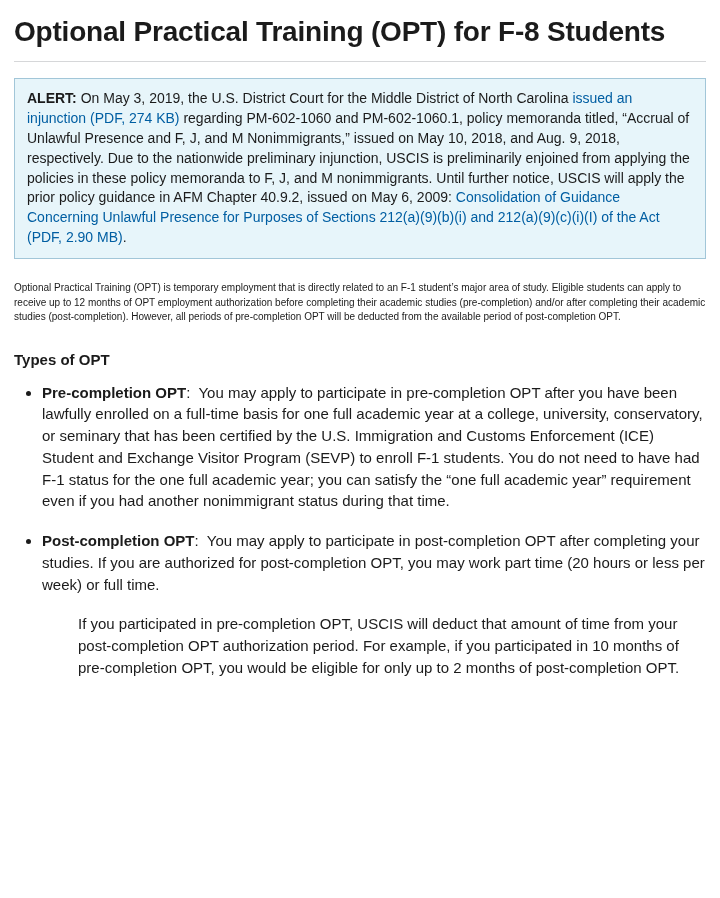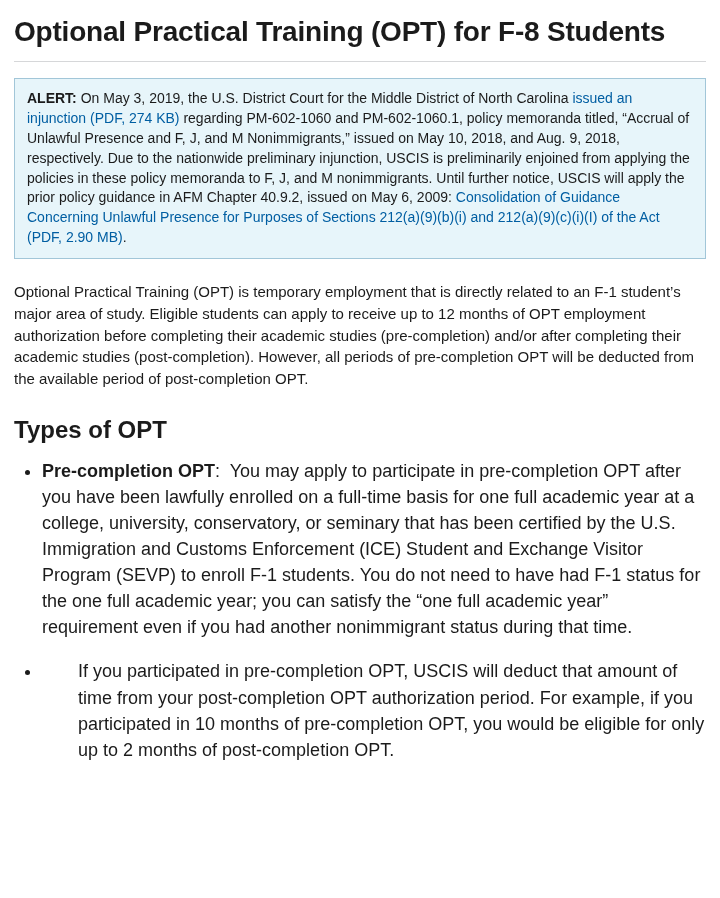--- a/index.html
+++ b/index.html
@@ -36,36 +36,36 @@
     border:1px solid var(--c-alert-border);
     padding:10px 12px;
     margin:0 0 22px 0;
   }
   .alert-box p{
     margin:0;
     font-size:14px;
     line-height:1.42;
   }
   p.body-text{
-    font-size:15px;
+    font-size:10px;
     line-height:1.45;
     margin:0 0 20px 0;
   }
   h2.section-heading{
-    font-size:24px;
+    font-size:15px;
     font-weight:700;
     color:var(--c-heading);
     margin:26px 0 14px 0;
   }
   ul.bullet-list{
     margin:0 0 20px 0;
     padding-left:28px;
   }
   ul.bullet-list li{
-    font-size:18px;
+    font-size:15px;
     line-height:1.45;
   }
   ul.types-list li{margin-bottom:18px;}
   ul.types-list li:last-child{margin-bottom:0;}
   li p.li-main{margin:0;}
   li p.li-sub{
     margin:18px 0 0 36px;
   }
   .rich{white-space:pre-wrap;}
   a.inline-link{
@@ -91,17 +91,18 @@
   <p class="body-text">Optional Practical Training (OPT) is temporary employment that is directly related to an F-1 student’s major area of study. Eligible students can apply to receive up to 12 months of OPT employment authorization before completing their academic studies (pre-completion) and/or after completing their academic studies (post-completion). However, all periods of pre-completion OPT will be deducted from the available period of post-completion OPT.</p>
 
   <h2 class="section-heading">Types of OPT</h2>
 
 
   <ul class="bullet-list types-list">
     <li>
       <p class="li-main rich"><b class="seg-bold">Pre-completion OPT</b><span>:  You may apply to participate in pre-completion OPT after you have been lawfully enrolled on a full-time basis for one full academic year at a college, university, conservatory, or seminary that has been certified by the U.S. Immigration and Customs Enforcement (ICE) Student and Exchange Visitor Program (SEVP) to enroll F-1 students. You do not need to have had F-1 status for the one full academic year; you can satisfy the “one full academic year” requirement even if you had another nonimmigrant status during that time.</span></p>
     </li>
     <li>
+      <p class="li-main rich"><b class="seg-bold">Post-completion OPT</b><span>:  You may apply to participate in post-completion OPT after completing your studies. If you are authorized for post-completion OPT, you may work part time (20 hours or less per week) or full time.</span></p>
       <p class="li-sub">If you participated in pre-completion OPT, USCIS will deduct that amount of time from your post-completion OPT authorization period. For example, if you participated in 10 months of pre-completion OPT, you would be eligible for only up to 2 months of post-completion OPT.</p>
     </li>
   </ul>
 
 </div>
 
 </body></html>

